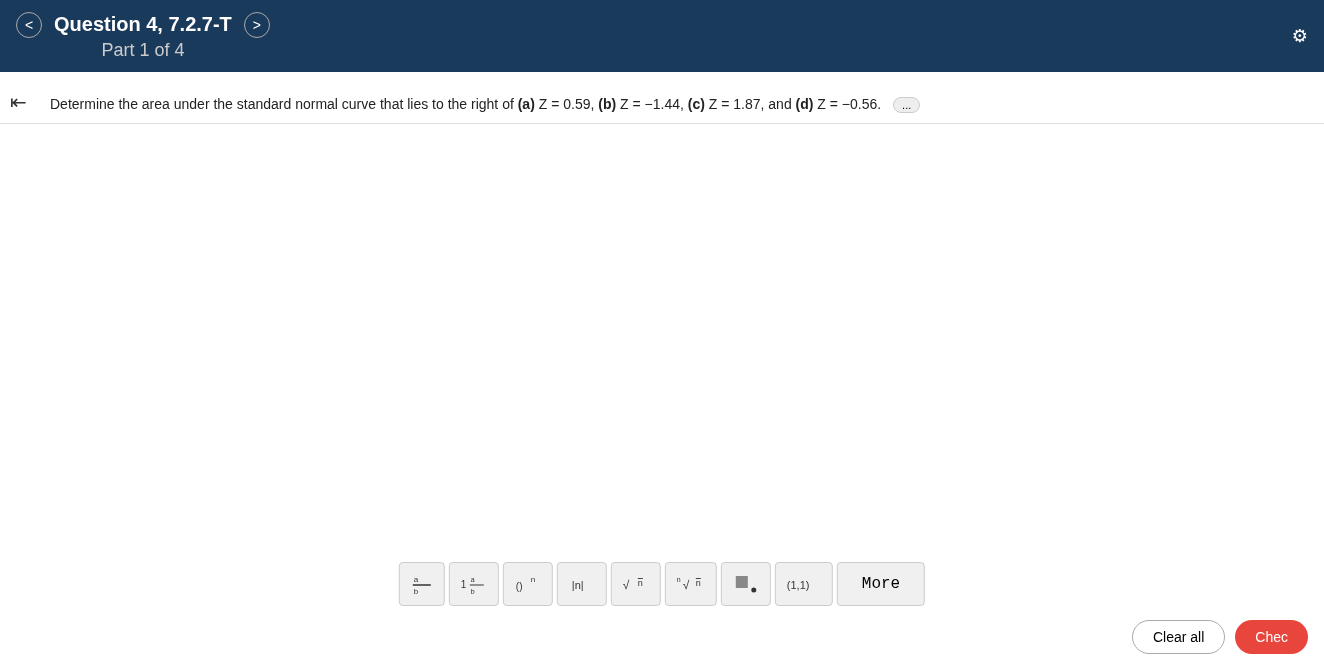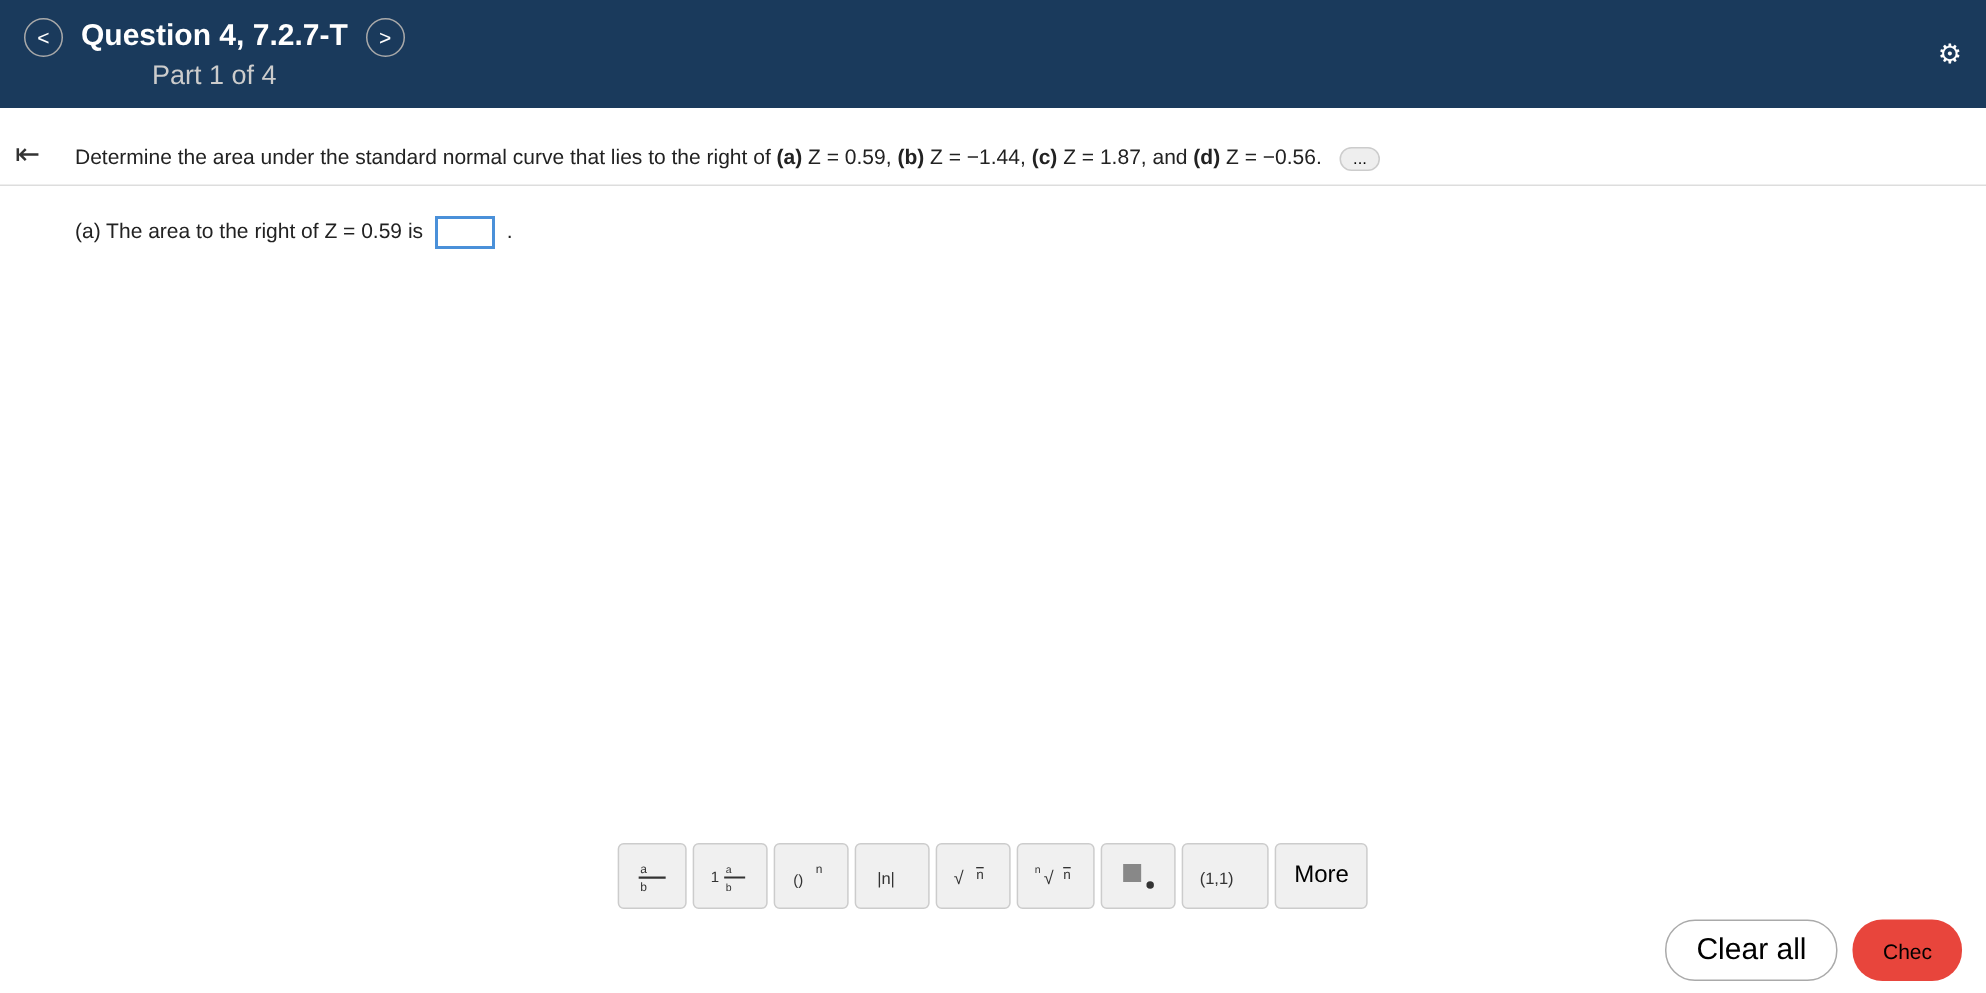--- a/index.html
+++ b/index.html
@@ -182,31 +182,31 @@
       right: 16px;
       display: flex;
       gap: 10px;
     }
 
     .clear-all-btn {
       background: white;
       border: 1px solid #aaa;
       border-radius: 20px;
       padding: 8px 20px;
-      font-size: 20px;
+      font-size: 14px;
       cursor: pointer;
     }
 
     .check-btn {
       background: #e8453c;
       border: none;
       border-radius: 20px;
       padding: 8px 20px;
       font-size: 14px;
-      color: #000000;
+      color: #ffffff;
       cursor: pointer;
     }
 
     .bold { font-weight: bold; }
   </style>
 </head>
 <body>
 
 <div class="header-bar">
 
@@ -238,25 +238,20 @@
       <span class="bold"> (c)</span>
       <span> Z = 1.87,</span>
       <span> and</span>
       <span class="bold"> (d)</span>
       <span> Z = −0.56.</span>
     </span>
     <button class="ellipsis-btn">...</button>
   </div>
 
   <div class="answer-area">
-    <div class="answer-line">
-      <span>(a) The area to the right of Z = 0.59 is</span>
-      <span class="answer-input-box">&nbsp;</span>
-      <span>.</span>
-    </div>
   </div>
 
   <div class="math-toolbar">
 
     <button class="math-btn" title="Fraction">
       <svg width="24" height="24" viewBox="0 0 24 24">
         <text x="4" y="10" font-size="8" fill="#333">a</text>
         <line x1="3" y1="13" x2="21" y2="13" stroke="#333" stroke-width="1.5"></line>
         <text x="4" y="22" font-size="8" fill="#333">b</text>
       </svg>
@@ -305,21 +300,21 @@
         <circle cx="22" cy="18" r="2.5" fill="#333"></circle>
       </svg>
     </button>
 
     <button class="math-btn" title="Ordered pair">
       <svg width="36" height="24" viewBox="0 0 36 24">
         <text x="1" y="17" font-size="11" fill="#333">(1,1)</text>
       </svg>
     </button>
 
-    <button class="math-btn" style="min-width:55px; padding:6px 12px;">
+    <button class="math-btn" style="min-width:55px; padding:6px 24px;font-family:Liberation Mono, monospace;">
       <span>More</span>
     </button>
   </div>
 
   <div class="bottom-buttons">
     <button class="clear-all-btn">Clear all</button>
     <button class="check-btn">Chec</button>
   </div>
 
 </div>

